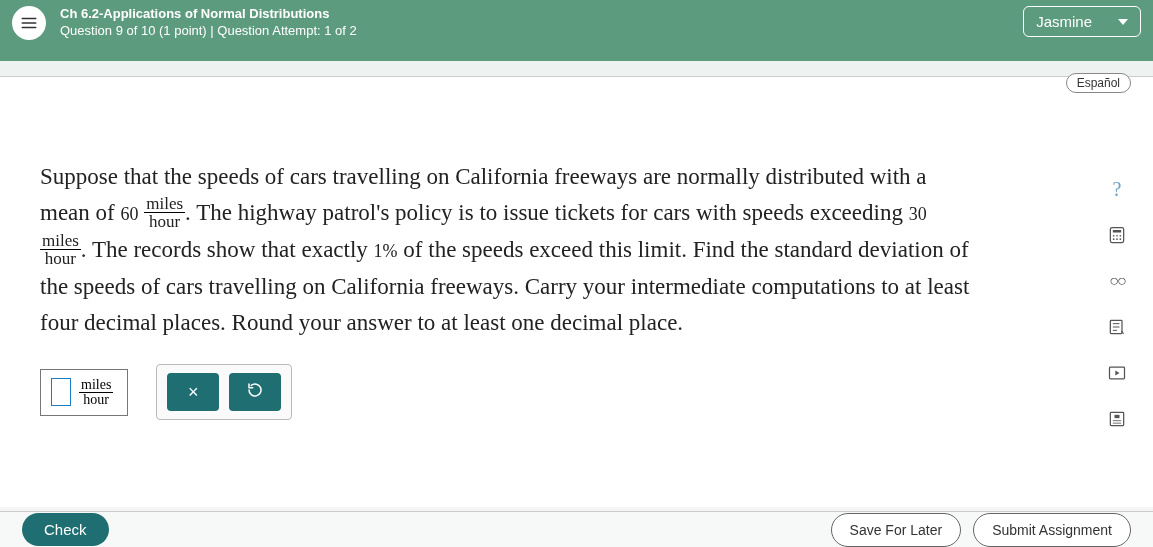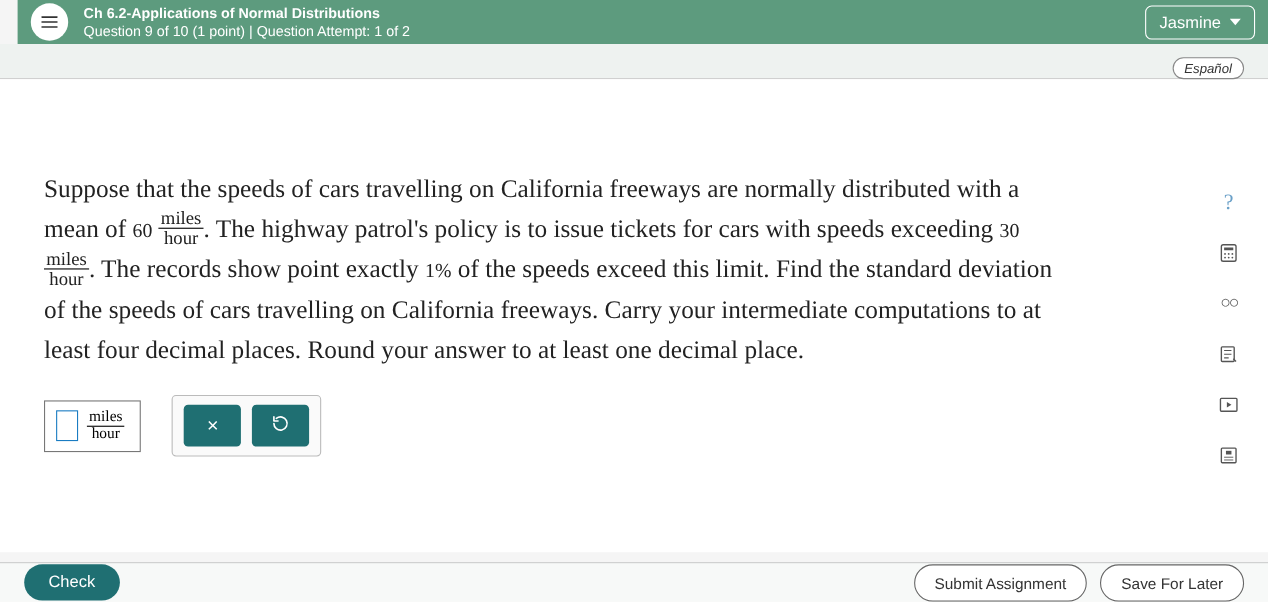--- a/index.html
+++ b/index.html
@@ -8,57 +8,55 @@
     background: #f5f5f5;
     width: 1153px;
     height: 547px;
     overflow: hidden;
     position: relative;
   }
   .header {
     background: #5d9b7e;
     color: #fff;
     display: flex;
-    align-items: center;
+    align-items: flex-start;
     padding: 6px 12px;
-    height: 40px;
-    margin-left: 16px;
+    height: 61px;
   }
   .hamburger {
     width: 34px; height: 34px;
     border-radius: 50%;
     background: #fff;
     display: flex; align-items: center; justify-content: center;
     margin-right: 14px;
     cursor: pointer;
   }
   .hamburger svg { width: 18px; height: 18px; }
   .header-texts { flex: 1; }
   .chapter-title { font-size: 13px; font-weight: bold; }
   .question-info { font-size: 13px; margin-top: 2px; }
   .user-btn {
     border: 1.5px solid #fff;
     border-radius: 6px;
     padding: 6px 12px;
-    display: flex; align-items: center; gap: 8px;
+    display: flex; align-items: center; gap: 26px;
     color: #fff; font-size: 15px;
     cursor: pointer;
   }
   .chev-down {
     width: 0; height: 0;
     border-left: 5px solid transparent;
     border-right: 5px solid transparent;
     border-top: 6px solid #fff;
   }
   .progress-strip {
     background: #eef2f0;
-    height: 32px;
+    height: 16px;
     border-bottom: 1px solid #ccc;
     position: relative;
-    font-style: italic;
   }
   .progress-strip .espanol {
     position: absolute;
     right: 22px;
     top: 12px;
     background: #fff;
     border: 1px solid #888;
     border-radius: 12px;
     padding: 2px 10px;
     font-size: 12px;
@@ -215,21 +213,21 @@
     <span>Suppose that the speeds of cars travelling on California freeways are normally distributed with a mean of </span>
     <span style="font-size:18px;">60</span>
     <span class="frac">
       <span class="num">miles</span>
       <span class="den">hour</span>
     </span><span>. The highway patrol's policy is to issue tickets for cars with speeds exceeding </span>
     <span style="font-size:18px;">30</span>
     <span class="frac">
       <span class="num">miles</span>
       <span class="den">hour</span>
-    </span><span>. The records show point exactly </span><span style="font-size:18px;">1%</span><span> of the speeds exceed this limit. Find the standard deviation of the speeds of cars travelling on California freeways. Carry your intermediate computations to at least four decimal places. Round your answer to at least one decimal place.</span>
+    </span><span>. The records show that exactly </span><span style="font-size:18px;">1%</span><span> of the speeds exceed this limit. Find the standard deviation of the speeds of cars travelling on California freeways. Carry your intermediate computations to at least four decimal places. Round your answer to at least one decimal place.</span>
   </div>
 
   <div class="answer-row">
     <div class="answer-box-outer">
       <input class="answer-input" value="" style="">
       <span class="unit-frac">
         <span class="num">miles</span>
         <span class="den">hour</span>
       </span>
     </div>
@@ -286,15 +284,15 @@
           <path d="M7 14h10M7 17h10" stroke="#555" stroke-width="1"></path>
         </svg>
     </div>
   </div>
 
 </div>
 
 <div class="footer">
   <button class="check-btn">Check</button>
   <div class="footer-spacer"></div>
+  <button class="pill-btn">Save For Later</button>
   <button class="pill-btn">Submit Assignment</button>
-  <button class="pill-btn">Save For Later</button>
 </div>
 
 </body></html>

